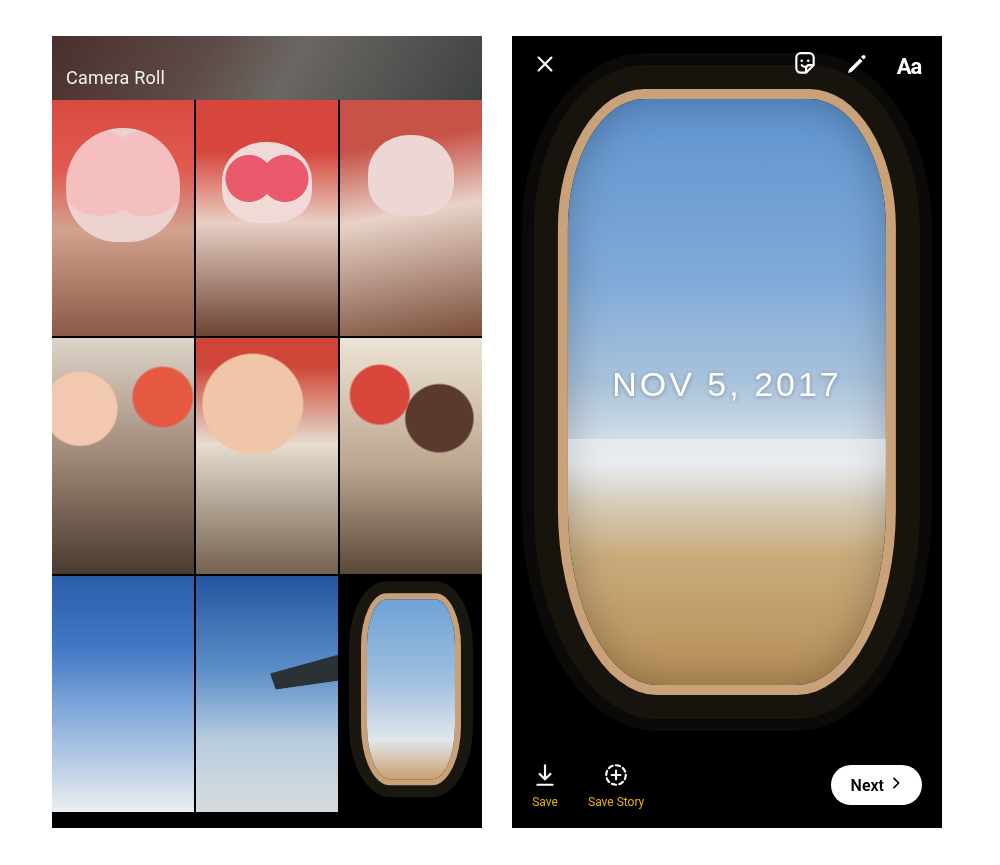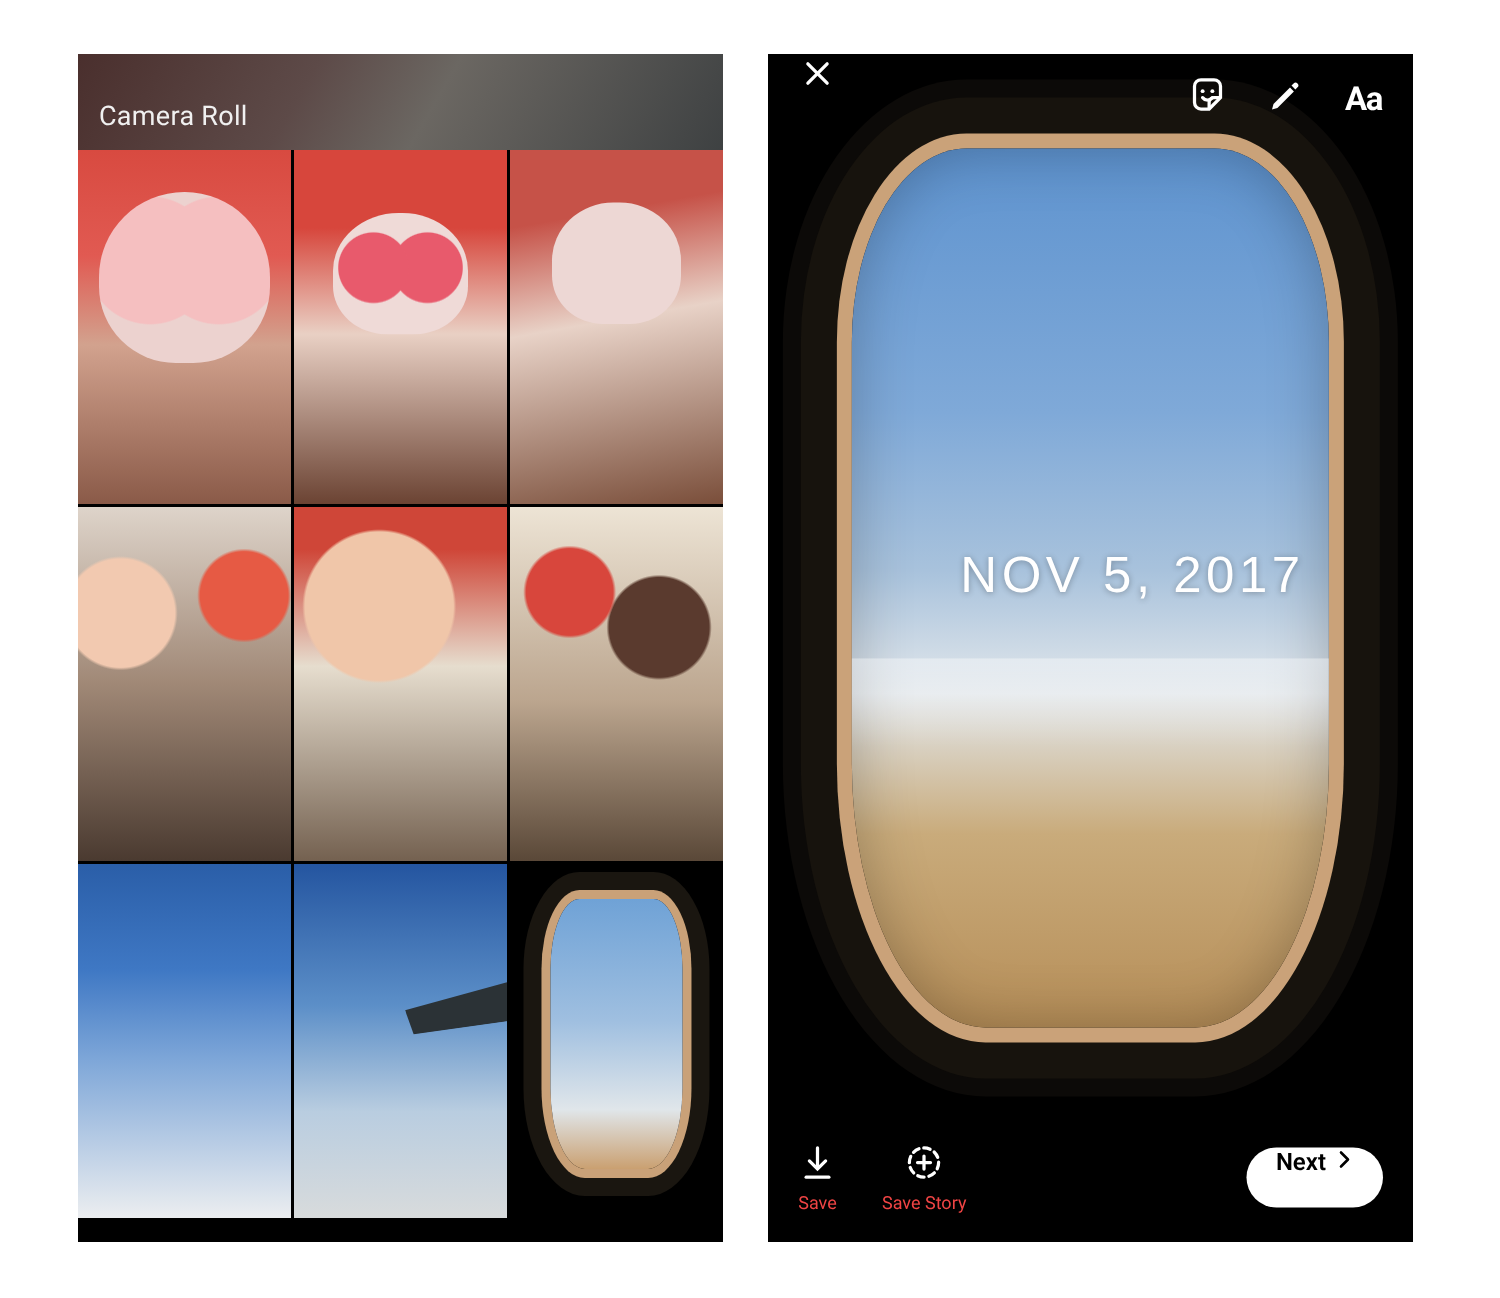--- a/index.html
+++ b/index.html
@@ -80,21 +80,21 @@
     background:#2b3236;transform:rotate(-8deg);clip-path:polygon(0 40%,100% 0,100% 100%,4% 100%);}
   .t9 { background:#000; }
   .t9::before{content:"";position:absolute;left:50%;top:48%;transform:translate(-50%,-50%);
     width:62%;height:76%;border-radius:22% 22% 26% 26%/26% 26% 30% 30%;
     background:linear-gradient(180deg,#6fa2d6 0%,#9fbfe0 45%,#e0e6ea 78%,#caa071 100%);
     box-shadow:0 0 0 6px #c9a178,0 0 0 18px #1a1610;}
 
   
   .story-top {
     position: absolute; top: 0; left: 0; right: 0; height: 60px;
-    display: flex; justify-content: space-between;
+    display: flex; align-items: center; justify-content: space-between;
     padding: 0 18px; z-index: 3;
   }
   .top-actions { display: flex; align-items: center; gap: 22px; }
   .icon-btn { width: 30px; height: 30px; display:flex;align-items:center;justify-content:center;color:#fff;cursor:pointer; }
   .aa { font-weight:700; font-size:22px; letter-spacing:-1px; color:#fff; }
 
   .story-media {
     position:absolute; inset:0;
     background:
       radial-gradient(ellipse 140% 90% at 50% 110%, rgba(0,0,0,.9) 0 30%, transparent 55%),
@@ -111,33 +111,33 @@
       0 0 0 34px #17130d,
       0 0 0 46px #0c0a08,
       inset 0 0 40px rgba(0,0,0,.25);
   }
   .window-frame::after{content:"";position:absolute;left:0;right:0;top:58%;height:10%;
     background:linear-gradient(180deg,rgba(255,255,255,.4),rgba(255,255,255,0));}
   .date-overlay{
     position:absolute; left:50%; top:44%; transform:translate(-50%,-50%);
     color:#fff; font-size:34px; font-weight:500; letter-spacing:3px;
     font-family:"Helvetica Neue",Helvetica,Arial,sans-serif;
-    text-shadow:0 1px 4px rgba(0,0,0,.3); white-space:nowrap; z-index:2;margin-left:28px;
+    text-shadow:0 1px 4px rgba(0,0,0,.3); white-space:nowrap; z-index:2;
   }
 
   .story-bottom{
     position:absolute; left:0; right:0; bottom:0; height:86px;
     display:flex; align-items:center; padding:0 20px; gap:30px; z-index:3;
   }
-  .bottom-item{display:flex;flex-direction:column;align-items:center;gap:4px;color:#ef4444;font-size:12px;}
+  .bottom-item{display:flex;flex-direction:column;align-items:center;gap:4px;color:#eab308;font-size:12px;}
   .bottom-item svg{width:26px;height:26px;}
   .spacer{flex:1;}
   .next-btn{
     background:#fff;color:#000;border-radius:999px;height:40px;padding:0 18px 0 20px;
-    display:flex;align-items:flex-start;gap:4px;font-size:16px;font-weight:600;cursor:pointer;
+    display:flex;align-items:center;gap:4px;font-size:16px;font-weight:600;cursor:pointer;
   }
   .next-btn svg{width:16px;height:16px;}
 </style>
 </head>
 <body>
 
 <div class="phone">
   <div class="left-top">
     <span class="camera-roll-label">Camera Roll</span>
   </div>

